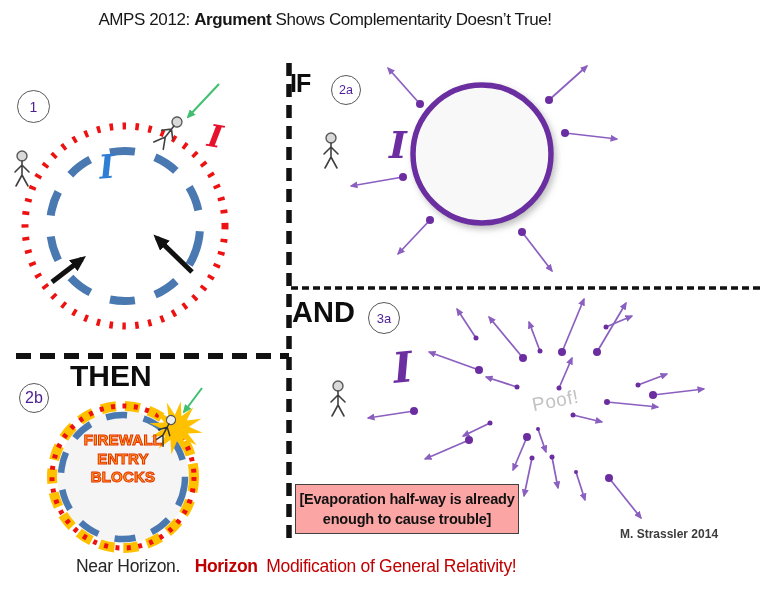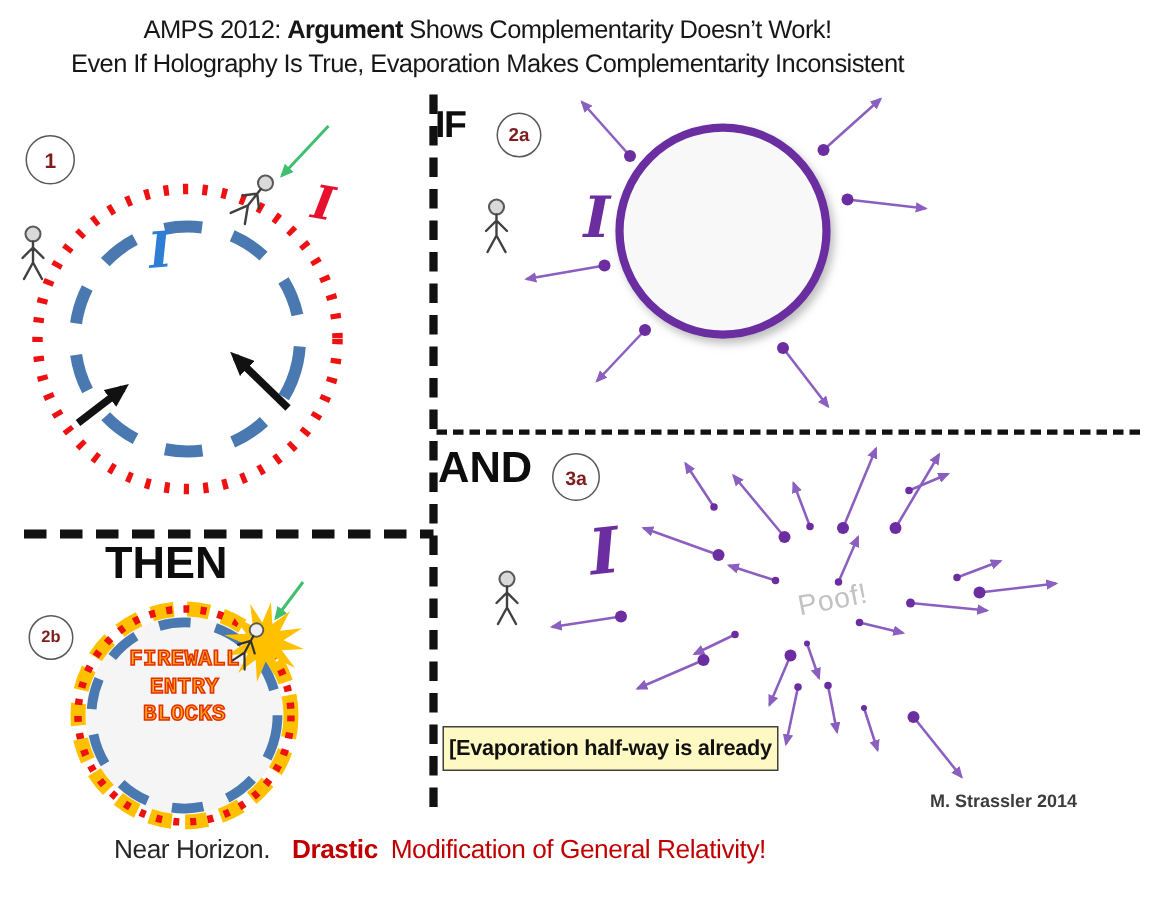--- a/index.html
+++ b/index.html
@@ -5,29 +5,29 @@
   html,body{margin:0;padding:0;background:#fff;}
   .slide{position:relative;width:768px;height:614px;background:#ffffff;overflow:hidden;
          font-family:"Liberation Sans",sans-serif;color:#1a1a1a;}
   svg.layer{position:absolute;left:0;top:0;}
   .abs{position:absolute;}
   .title-block{left:0;top:8px;width:650px;text-align:center;font-size:17px;
                letter-spacing:-0.4px;line-height:23px;color:#171717;}
   .title-block b{font-weight:800;}
   .heading{position:absolute;font-weight:800;color:#0d0d0d;line-height:1;}
   .badge{position:absolute;border:1.5px solid #595959;border-radius:50%;background:#fff;
-         display:flex;align-items:center;justify-content:center;font-weight:bold;color:#7f1d1d;}
+         display:flex;align-items:center;justify-content:center;font-weight:normal;color:#4c1d95;}
   .script-letter{position:absolute;font-family:"DejaVu Serif",serif;font-style:italic;
                  font-weight:bold;line-height:1;}
   .firewall-text{position:absolute;left:63px;top:431px;width:120px;text-align:center;
                  font-size:15px;font-weight:800;line-height:18.5px;color:#ffa51e;
-                 -webkit-text-stroke:1px #e33000;letter-spacing:0.2px;font-family:Liberation Mono, monospace;}
+                 -webkit-text-stroke:1px #e33000;letter-spacing:0.2px;}
   .poof{position:absolute;left:532px;top:390px;font-size:19px;color:#c2c2c2;
         transform:rotate(-11deg);letter-spacing:0.5px;}
-  .note-box{position:absolute;left:295px;top:484px;width:218px;background:#fef9c3;
+  .note-box{position:absolute;left:295px;top:484px;width:218px;background:#fca5a5;
             border:1.5px solid #404040;text-align:center;font-size:14.5px;font-weight:600;
             letter-spacing:-0.2px;line-height:20px;color:#111;padding:4px 2px;}
   .credit{position:absolute;left:620px;top:527px;font-size:12px;font-weight:700;color:#3c3c3c;}
   .caption{position:absolute;left:76px;top:552px;font-size:17.5px;letter-spacing:-0.3px;
            line-height:28px;color:#262626;}
   .caption .red{color:#c00000;}
   .caption .drastic{color:#c00000;font-weight:800;}
 </style>
 </head>
 <body>
@@ -151,35 +151,34 @@
         <line x1="538" y1="429" x2="546" y2="452" stroke="#8b5fc0" stroke-width="1.7" marker-end="url(#mPurple)"></line>
         <circle cx="538" cy="429" r="2" fill="#6b2da0"></circle>
       </g>
     <g transform="translate(338,386)">
       <circle cx="0" cy="0" r="5" fill="#d9d9d9" stroke="#595959" stroke-width="1.4"></circle>
       <path d="M0,5 L0,19 M0,9 L-7,16 M0,9 L7,16 M0,19 L-6,30 M0,19 L6,30" stroke="#404040" stroke-width="1.6" fill="none" stroke-linecap="round"></path>
     </g>
   </svg>
 
   <div class="abs title-block">
-    <div><span>AMPS 2012: </span><b>Argument</b><span> Shows Complementarity Doesn’t Work!</span></div>
-    <div>Even If Holography Is True, Evaporation Makes Complementarity Inconsistent</div>
+    <div><span>AMPS 2012: </span><b>Argument</b><span> Shows Complementarity Doesn’t True!</span></div>
   </div>
 
   <div class="badge" style="left:17px;top:90px;width:31px;height:31px;font-size:14px;">
       <span>1</span>
     </div>
 
   <div class="heading" style="left:290px;top:71px;font-size:25px;letter-spacing:-1px;">IF</div>
   <div class="badge" style="left:331px;top:75px;width:28px;height:28px;font-size:12.5px;">
       <span>2a</span>
     </div>
 
   <div class="heading" style="left:70px;top:361px;font-size:30px;">THEN</div>
-  <div class="badge" style="left:19px;top:383px;width:28px;height:28px;font-size:11px;margin-top:27px;">
+  <div class="badge" style="left:19px;top:383px;width:28px;height:28px;font-size:16px;">
       <span>2b</span>
     </div>
 
   <div class="heading" style="left:292px;top:298px;font-size:29px;">AND</div>
   <div class="badge" style="left:368px;top:302px;width:30px;height:30px;font-size:13px;">
       <span>3a</span>
     </div>
 
   <div class="script-letter" style="left:99px;top:150px;font-size:33px;color:#2e7ed5;transform:rotate(-5deg);">I</div>
   <div class="script-letter" style="left:208px;top:121px;font-size:31px;color:#e8112d;transform:rotate(10deg);">I</div>
@@ -189,25 +188,26 @@
   <div class="firewall-text">
     <div>FIREWALL</div>
     <div>ENTRY</div>
     <div>BLOCKS</div>
   </div>
 
   <div class="poof">Poof!</div>
 
   <div class="note-box">
     <div>[Evaporation half-way is already</div>
+    <div>enough to cause trouble]</div>
   </div>
 
   <div class="credit">M. Strassler 2014</div>
 
   <div class="caption">
     <div>
       <span>Near Horizon.</span>
-      <span class="drastic" style="margin-left:10px;">Drastic</span>
+      <span class="drastic" style="margin-left:10px;">Horizon</span>
       <span class="red" style="margin-left:4px;">Modification of General Relativity!</span>
     </div>
   </div>
 
 </div>
 
 </body></html>

